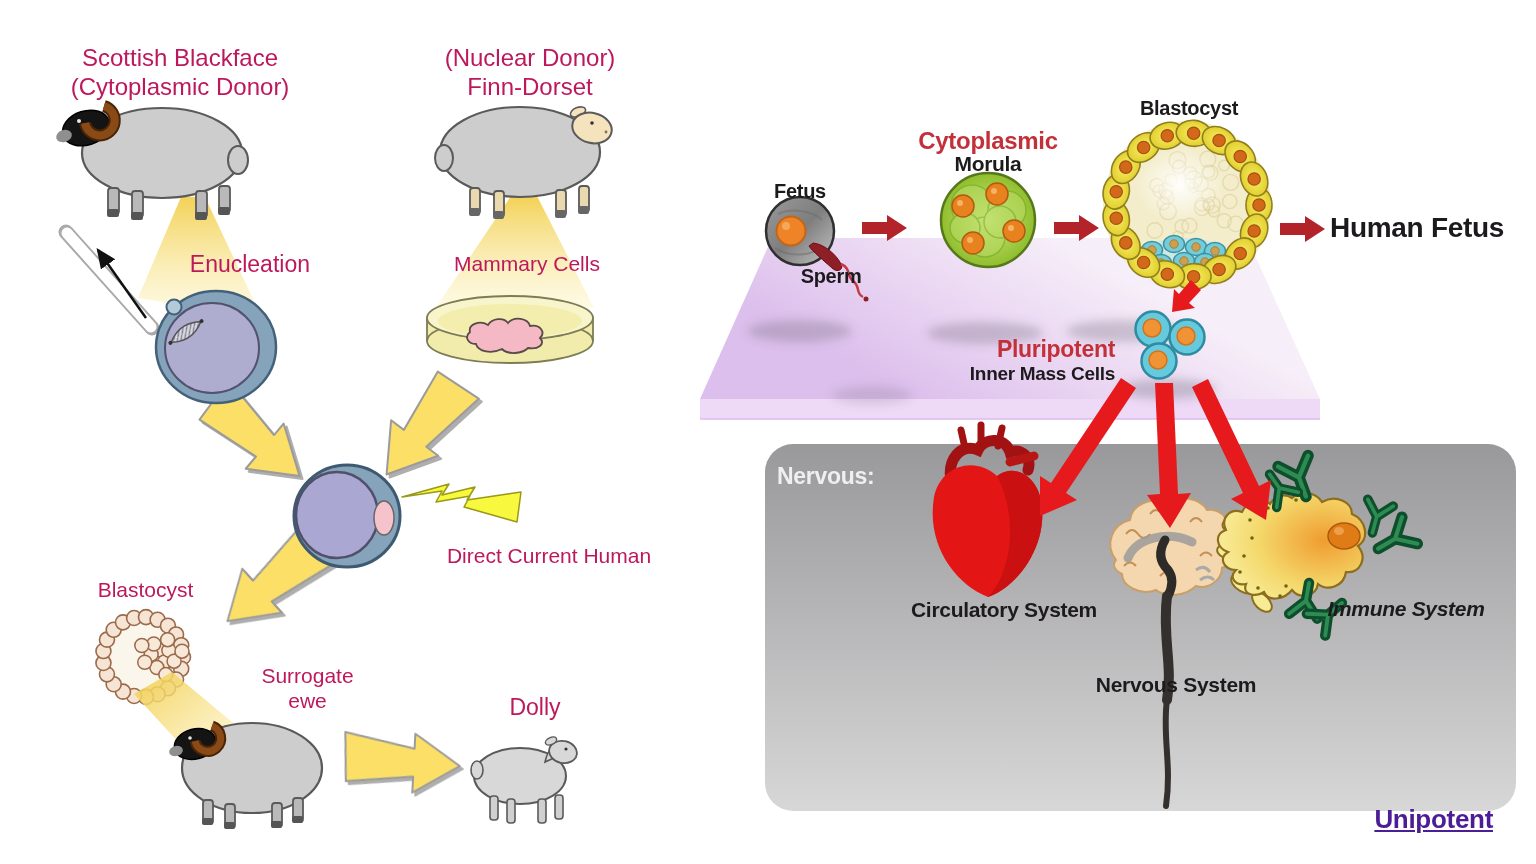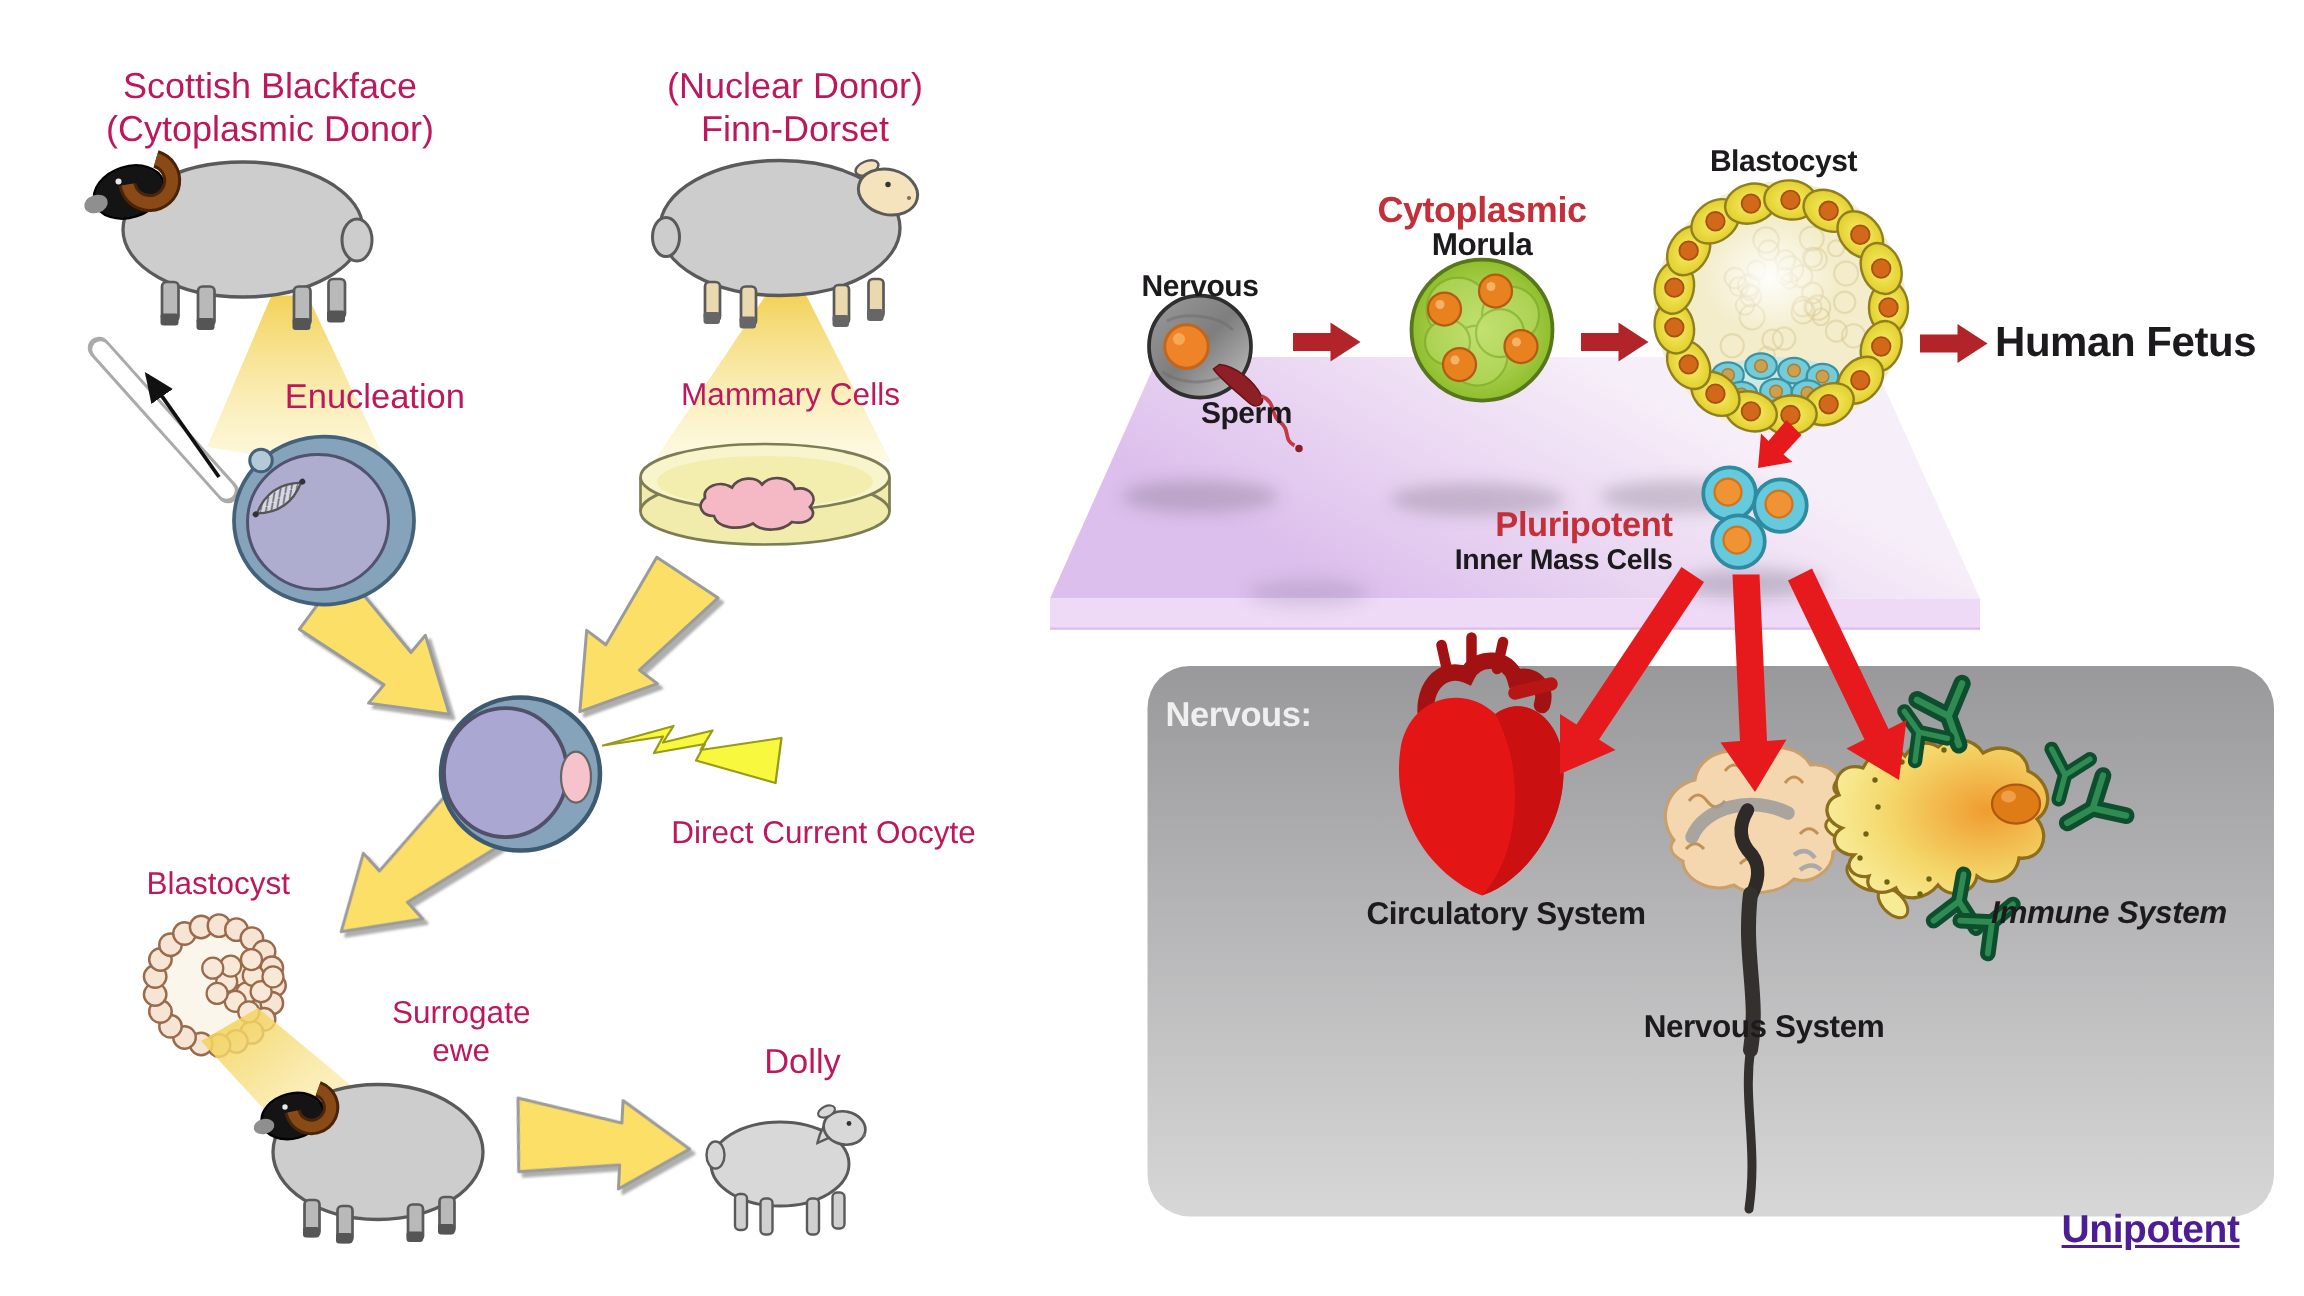--- a/index.html
+++ b/index.html
@@ -482,29 +482,29 @@
 <div class="lbl" style="left:30px;top:44px;width:300px;font-size:24px;">
   <div>Scottish Blackface</div>
   <div>(Cytoplasmic Donor)</div>
 </div>
 <div class="lbl" style="left:380px;top:44px;width:300px;font-size:24px;">
   <div>(Nuclear Donor)</div>
   <div>Finn-Dorset</div>
 </div>
 <div class="lbl" style="left:110px;top:251px;width:200px;font-size:23px;text-align:right;">Enucleation</div>
 <div class="lbl" style="left:412px;top:251px;width:230px;font-size:21px;">Mammary Cells</div>
-<div class="lbl" style="left:424px;top:543px;width:250px;font-size:21px;">Direct Current Oocyte</div>
+<div class="lbl" style="left:424px;top:543px;width:250px;font-size:21px;">Direct Current Human</div>
 <div class="lbl" style="left:58px;top:577px;width:175px;font-size:21px;">Blastocyst</div>
 <div class="lbl" style="left:230px;top:663px;width:155px;font-size:21px;">
   <div>Surrogate</div>
   <div>ewe</div>
 </div>
 <div class="lbl" style="left:470px;top:694px;width:130px;font-size:23px;">Dolly</div>
 
-<div class="lbl bold" style="left:750px;top:179px;width:100px;font-size:20px;">Nervous</div>
+<div class="lbl bold" style="left:750px;top:179px;width:100px;font-size:20px;">Fetus</div>
 <div class="lbl bold" style="left:781px;top:264px;width:100px;font-size:20px;">Sperm</div>
 <div class="lbl bold red" style="left:908px;top:127px;width:160px;font-size:24px;">Cytoplasmic</div>
 <div class="lbl bold" style="left:918px;top:151px;width:140px;font-size:21px;">Morula</div>
 <div class="lbl bold" style="left:1109px;top:96px;width:160px;font-size:20px;">Blastocyst</div>
 <div class="lbl bold left" style="left:1330px;top:211px;width:210px;font-size:28px;">Human Fetus</div>
 <div class="lbl bold red right" style="left:945px;top:308px;width:170px;font-size:23px;">Pluripotent</div>
 <div class="lbl bold right" style="left:930px;top:335px;width:185px;font-size:19px;">Inner Mass Cells</div>
 <div class="lbl bold white left" style="left:777px;top:463px;width:160px;font-size:23px;">Nervous:</div>
 <div class="lbl bold" style="left:904px;top:597px;width:200px;font-size:21px;">Circulatory System</div>
 <div class="lbl bold" style="left:1076px;top:672px;width:200px;font-size:21px;">Nervous System</div>

